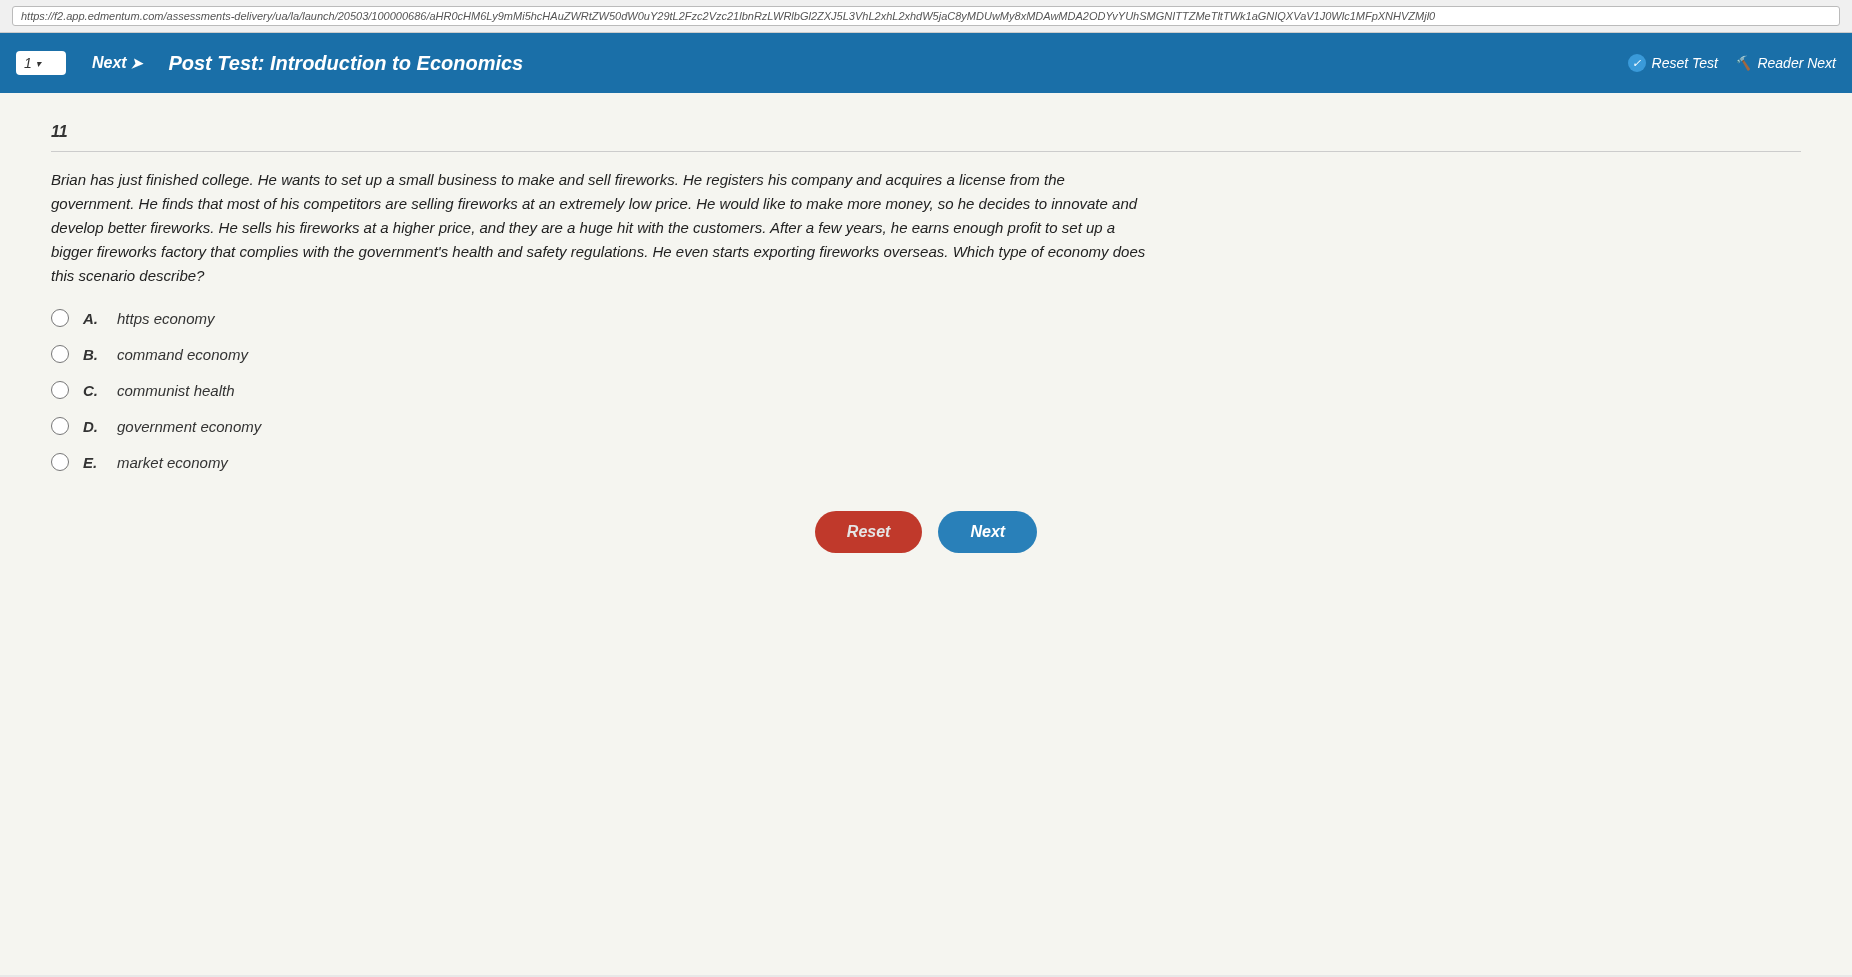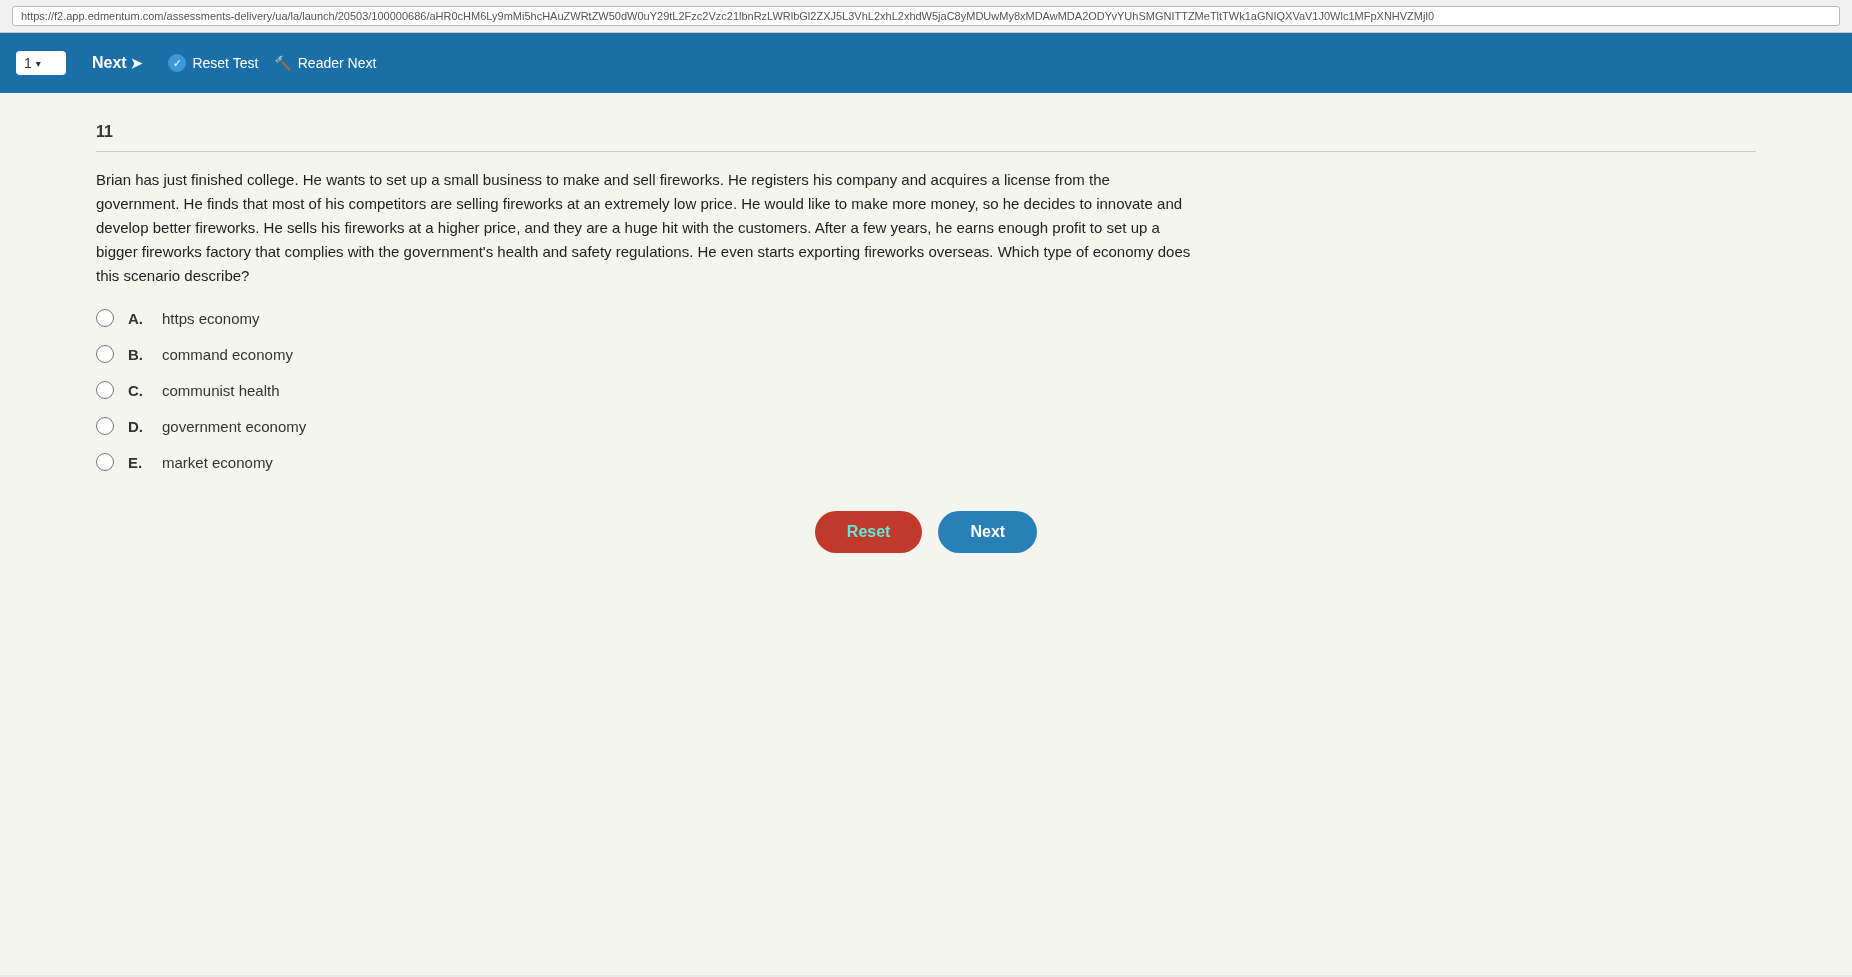--- a/index.html
+++ b/index.html
@@ -1,15 +1,15 @@
 <!DOCTYPE html>
 <html><head>
   <meta charset="utf-8">
   <style>
-    * { box-sizing: border-box; margin: 0; padding: 0; }
+    * { box-sizing: border-box; margin: 0; padding: 0; font-style: italic; }
     body { font-family: Arial, sans-serif; background: #e8e8e8; min-height: 977px; }
 
     
     .browser-bar {
       background: #f0f0f0;
       border-bottom: 1px solid #ccc;
       padding: 6px 12px;
       font-size: 12px;
       color: #333;
       display: flex;
@@ -96,21 +96,21 @@
       cursor: pointer;
       display: flex;
       align-items: center;
       gap: 6px;
     }
 
     
     .main-content {
       background: #f5f5f0;
       min-height: calc(977px - 95px);
-      padding: 30px 96px;
+      padding: 30px 51px;
     }
 
     .question-number {
       font-size: 16px;
       font-weight: bold;
       color: #333;
       margin-bottom: 16px;
       border-bottom: 1px solid #ccc;
       padding-bottom: 10px;
     }
@@ -156,21 +156,21 @@
 
     .button-row {
       display: flex;
       justify-content: center;
       gap: 16px;
       margin-top: 20px;
     }
 
     .reset-btn {
       background: #c0392b;
-      color: #5eead4;
+      color: #e5e5e5;
       border: none;
       border-radius: 25px;
       padding: 12px 32px;
       font-size: 16px;
       cursor: pointer;
       font-weight: bold;
     }
     .next-btn {
       background: #2980b9;
       color: white;
@@ -198,20 +198,21 @@
 
 <div class="nav-bar">
   <div class="question-num-selector">
     <span>1</span>
     <span class="chevron-down">▾</span>
   </div>
   <button class="nav-next-btn">
     <span>Next</span>
     <span class="arrow-right">➤</span>
   </button>
+  <span class="nav-title">Post Test: Introduction to Economics</span>
   <button class="submit-test-btn">
     <div class="submit-check-icon">✓</div>
     <span>Reset Test</span>
   </button>
   <button class="reader-tools-btn">
     <span>🔨</span>
     <span>Reader Next</span>
   </button>
 </div>
 

